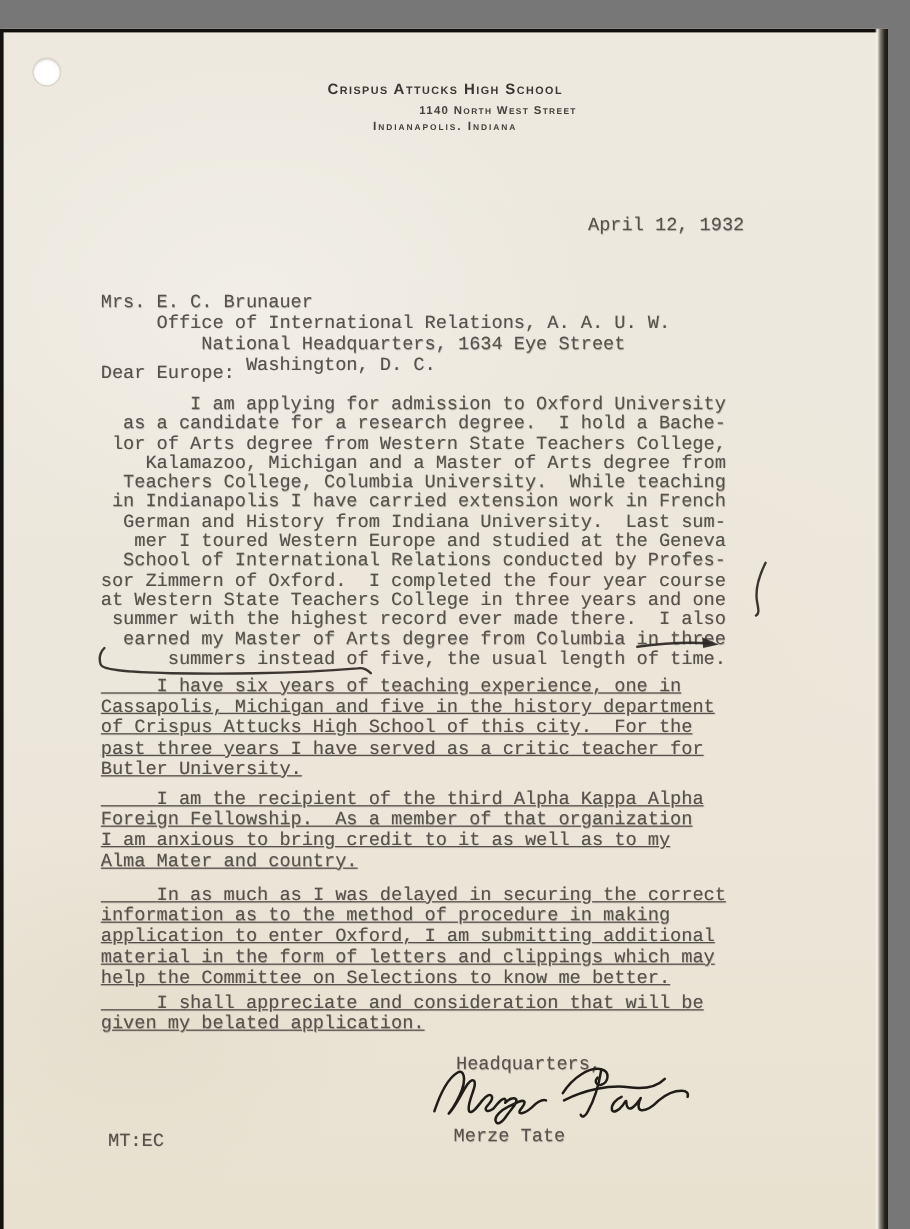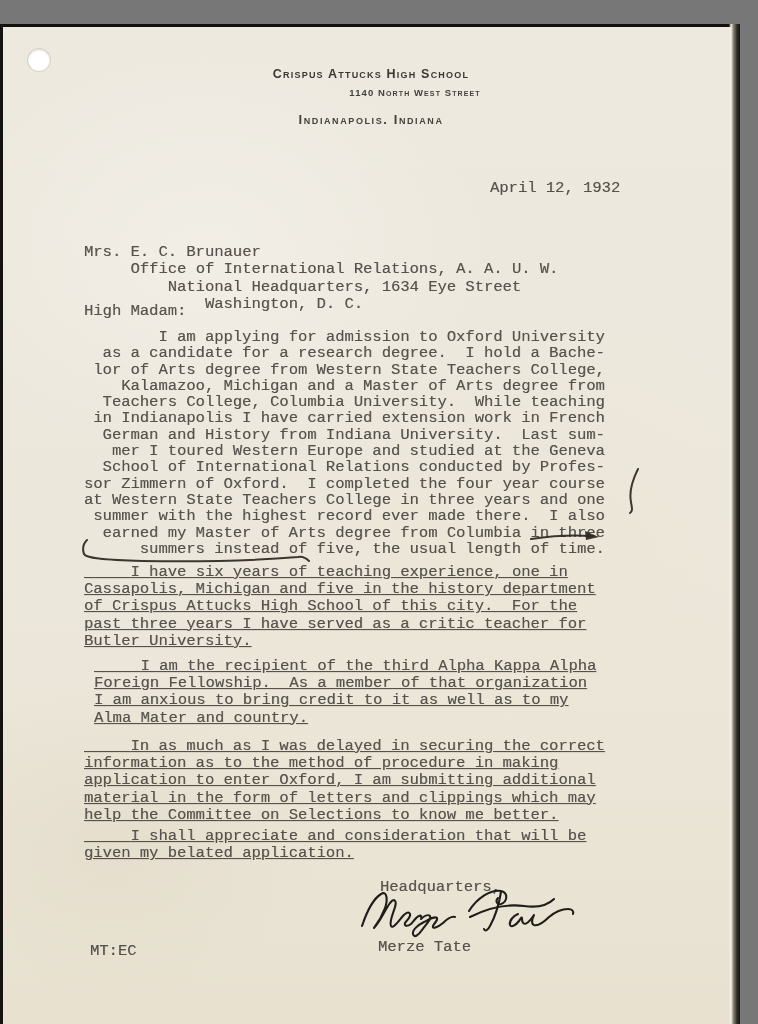--- a/index.html
+++ b/index.html
@@ -20,32 +20,32 @@
     background:linear-gradient(90deg, rgba(120,112,100,0) 0%, #f6f3ea 18%, #8a8378 40%, #2a2722 75%, #191713 100%);}
   .edge-bottom{position:absolute;left:0;bottom:2px;width:758px;height:12px;background:#14110d;box-shadow:0 -3px 4px rgba(90,82,66,0.35);}
   .edge-bottom-sliver{position:absolute;left:0;bottom:0;width:758px;height:2px;background:#d8d4c9;}
   .hole{position:absolute;left:28px;top:25px;width:22px;height:22px;border-radius:50%;
     background:#ffffff;box-shadow:0 0 0 1px #d9d3c5, inset 0 1px 2px rgba(150,140,120,0.35);}
   
   .lh{position:absolute;left:0;width:742px;padding-right:16px;text-align:center;
     font-family:"Liberation Sans", sans-serif;font-variant:small-caps;font-weight:700;color:#3a3733;}
   .lh-school{top:43px;font-size:12.5px;letter-spacing:1.2px;}
   .lh-street{top:63px;font-size:9.5px;letter-spacing:1.1px;color:#44413c;padding-left:44px;}
-  .lh-city{top:88px;font-size:13px;letter-spacing:1.6px;color:#44413c;}
+  .lh-city{top:76px;font-size:10px;letter-spacing:1.6px;color:#44413c;}
   
   .type{position:absolute;white-space:pre-wrap;font-family:"Liberation Mono", monospace;
     font-size:15.5px;color:#56524b;text-shadow:0.4px 0.3px 0.6px rgba(86,82,75,0.45);}
   .lh-1 {line-height:16.3px;}
   .lh-2 {line-height:17.2px;text-decoration:underline;}
   .recipient{left:84px;top:220px;line-height:17.4px;}
   .date{left:490px;top:155px;}
   .salutation{left:84px;top:278px;}
   .p1{left:84px;top:305px;text-align:right;}
   .p2{left:84px;top:540px;}
-  .p3{left:94px;top:634px;}
+  .p3{left:84px;top:634px;}
   .p4{left:84px;top:714px;}
   .p5{left:84px;top:804px;}
   .valediction{left:380px;top:854px;}
   .typed-name{left:378px;top:914px;font-family:Liberation Mono, monospace;}
   .initials{left:90px;top:918px;}
   .overlay{position:absolute;left:0;top:0;width:758px;height:1024px;pointer-events:none;}
   .sig{position:absolute;left:356px;top:856px;width:224px;height:62px;}
 </style>
 </head>
 <body>
@@ -58,21 +58,21 @@
   <div class="lh lh-street">1140 North West Street</div>
   <div class="lh lh-city">Indianapolis. Indiana</div>
 
   <div class="type date">April 12, 1932</div>
 
   <div class="type recipient">Mrs. E. C. Brunauer
      Office of International Relations, A. A. U. W.
          National Headquarters, 1634 Eye Street
              Washington, D. C.</div>
 
-  <div class="type salutation">High Madam:</div>
+  <div class="type salutation">Dear Europe:</div>
 
   <div class="type p1 lh-1">     I am applying for admission to Oxford University
 as a candidate for a research degree.  I hold a Bache-
 lor of Arts degree from Western State Teachers College,
 Kalamazoo, Michigan and a Master of Arts degree from
 Teachers College, Columbia University.  While teaching
 in Indianapolis I have carried extension work in French
 German and History from Indiana University.  Last sum-
 mer I toured Western Europe and studied at the Geneva
 School of International Relations conducted by Profes-

